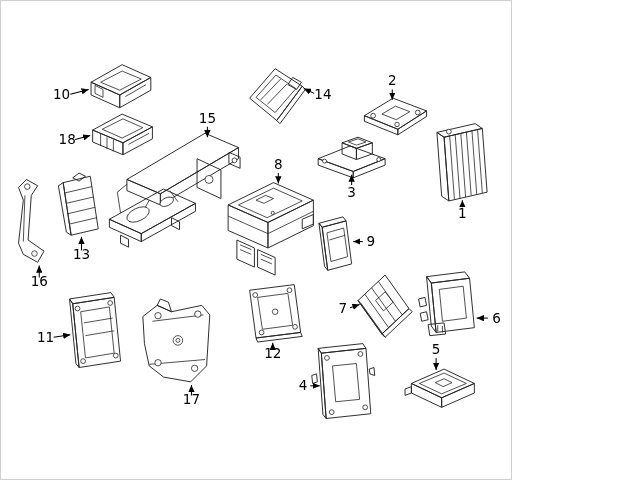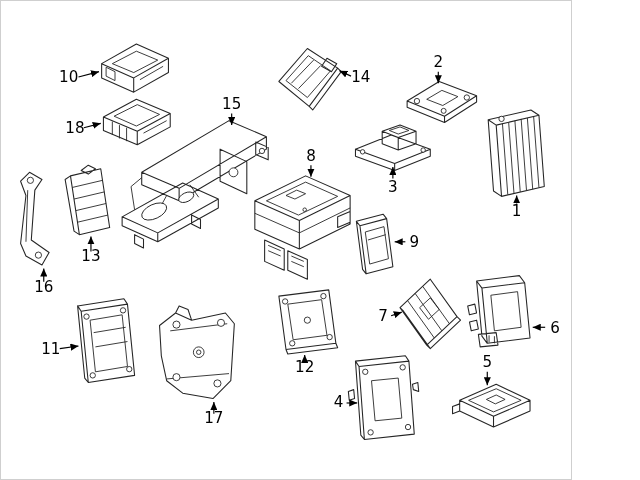--- a/index.html
+++ b/index.html
@@ -1,17 +1,17 @@
 <!DOCTYPE html>
 <html><head>
 <meta charset="utf-8">
 <style>
   html,body { margin:0; padding:0; background:#ffffff; }
   .stage {
-    width:572px; height:480px;
+    width:512px; height:480px;
     box-sizing:border-box;
     background:#ffffff;
     border:1px solid #cfcfcf;
     position:relative;
     font-family:"DejaVu Sans","Liberation Sans",sans-serif;
   }
   svg { display:block; width:100%; height:100%; }
   .pf { fill:#ffffff; stroke:#262626; stroke-width:1.2; stroke-linejoin:round; }
   .pl { fill:none;    stroke:#262626; stroke-width:1;   stroke-linejoin:round; }
   .ph { fill:#ffffff; stroke:#262626; stroke-width:1; }

